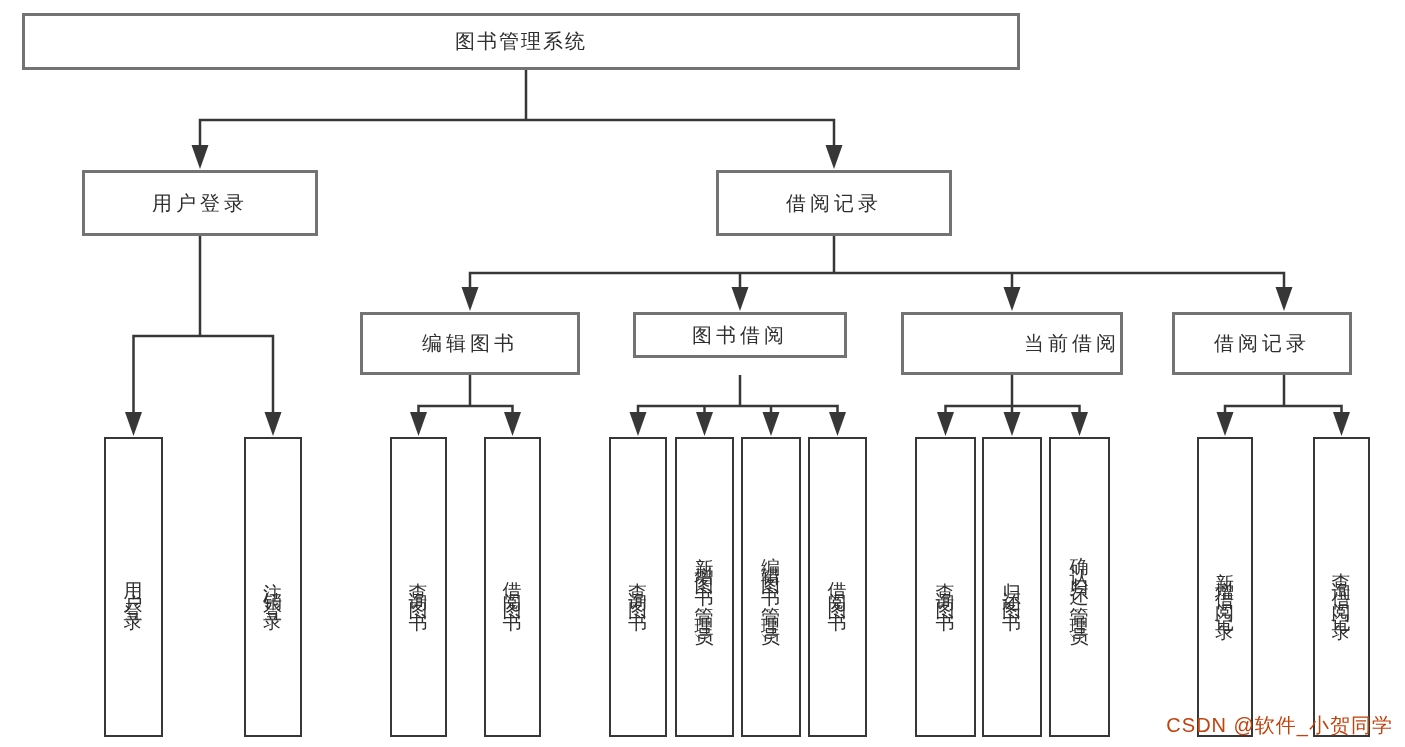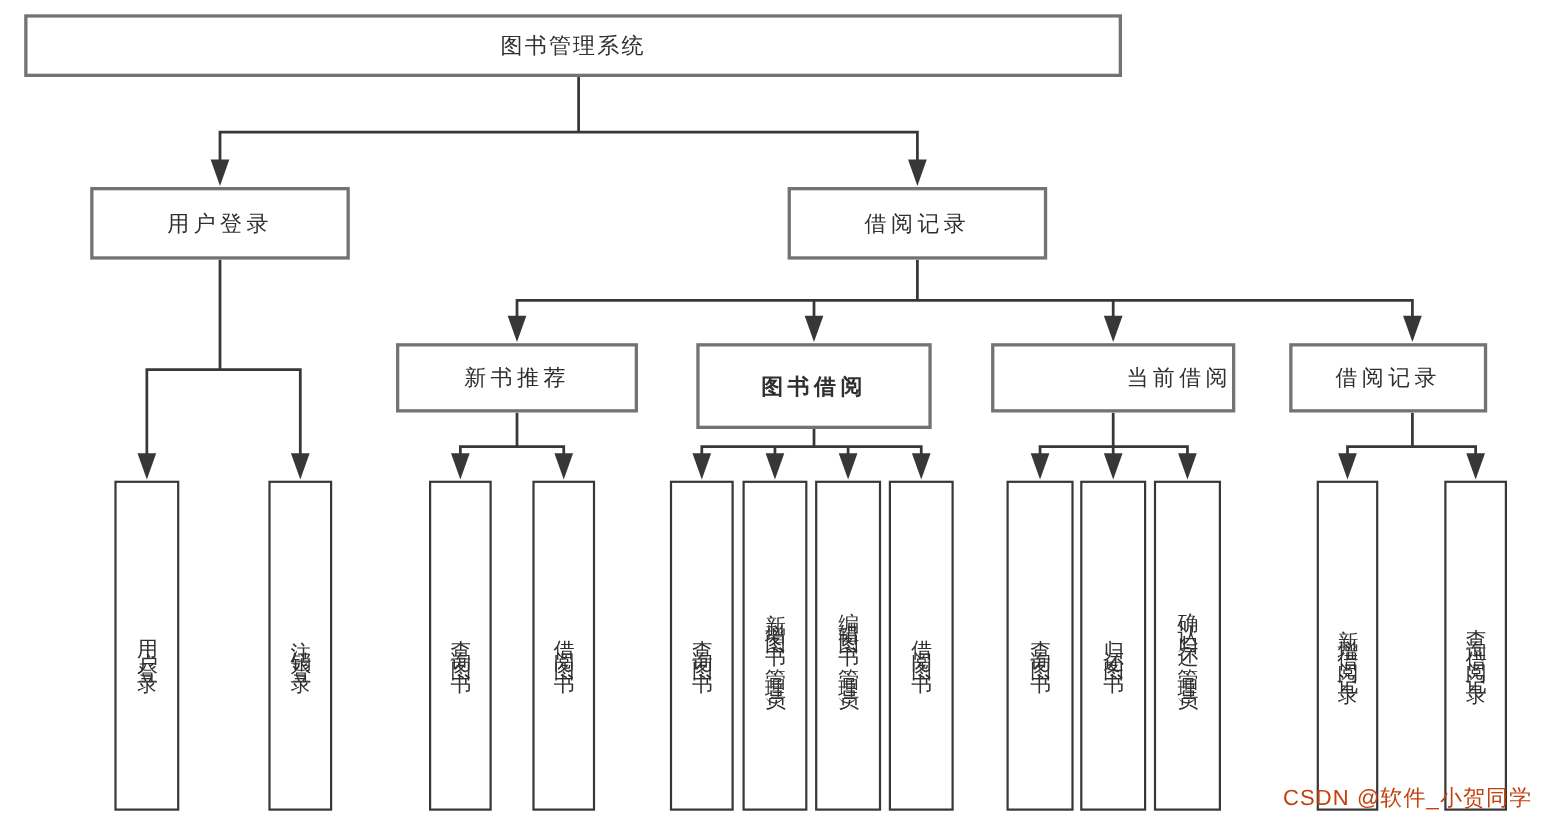--- a/index.html
+++ b/index.html
@@ -110,23 +110,23 @@
   </div>
 
   <div class="hbox" style="left:82px; top:170px; width:236px; height:66px;">
     <span class="lbl">用户登录</span>
   </div>
   <div class="hbox" style="left:716px; top:170px; width:236px; height:66px;">
     <span class="lbl">借阅记录</span>
   </div>
 
   <div class="hbox" style="left:360px; top:312px; width:220px; height:63px;">
-    <span class="lbl">新书推荐</span>
+    <span class="lbl">编辑图书</span>
   </div>
-  <div class="hbox" style="left:633px; top:312px; width:214px; height:78px;font-weight:bold;">
+  <div class="hbox" style="left:633px; top:312px; width:214px; height:46px;">
     <span class="lbl">图书借阅</span>
   </div>
   <div class="hbox" style="left:901px; top:312px; width:222px; height:63px;justify-content:flex-end;">
     <span class="lbl">当前借阅</span>
   </div>
   <div class="hbox" style="left:1172px; top:312px; width:180px; height:63px;">
     <span class="lbl">借阅记录</span>
   </div>
 
   <div class="vbox" style="left:104px; top:437px; width:59px; height:300px;">

